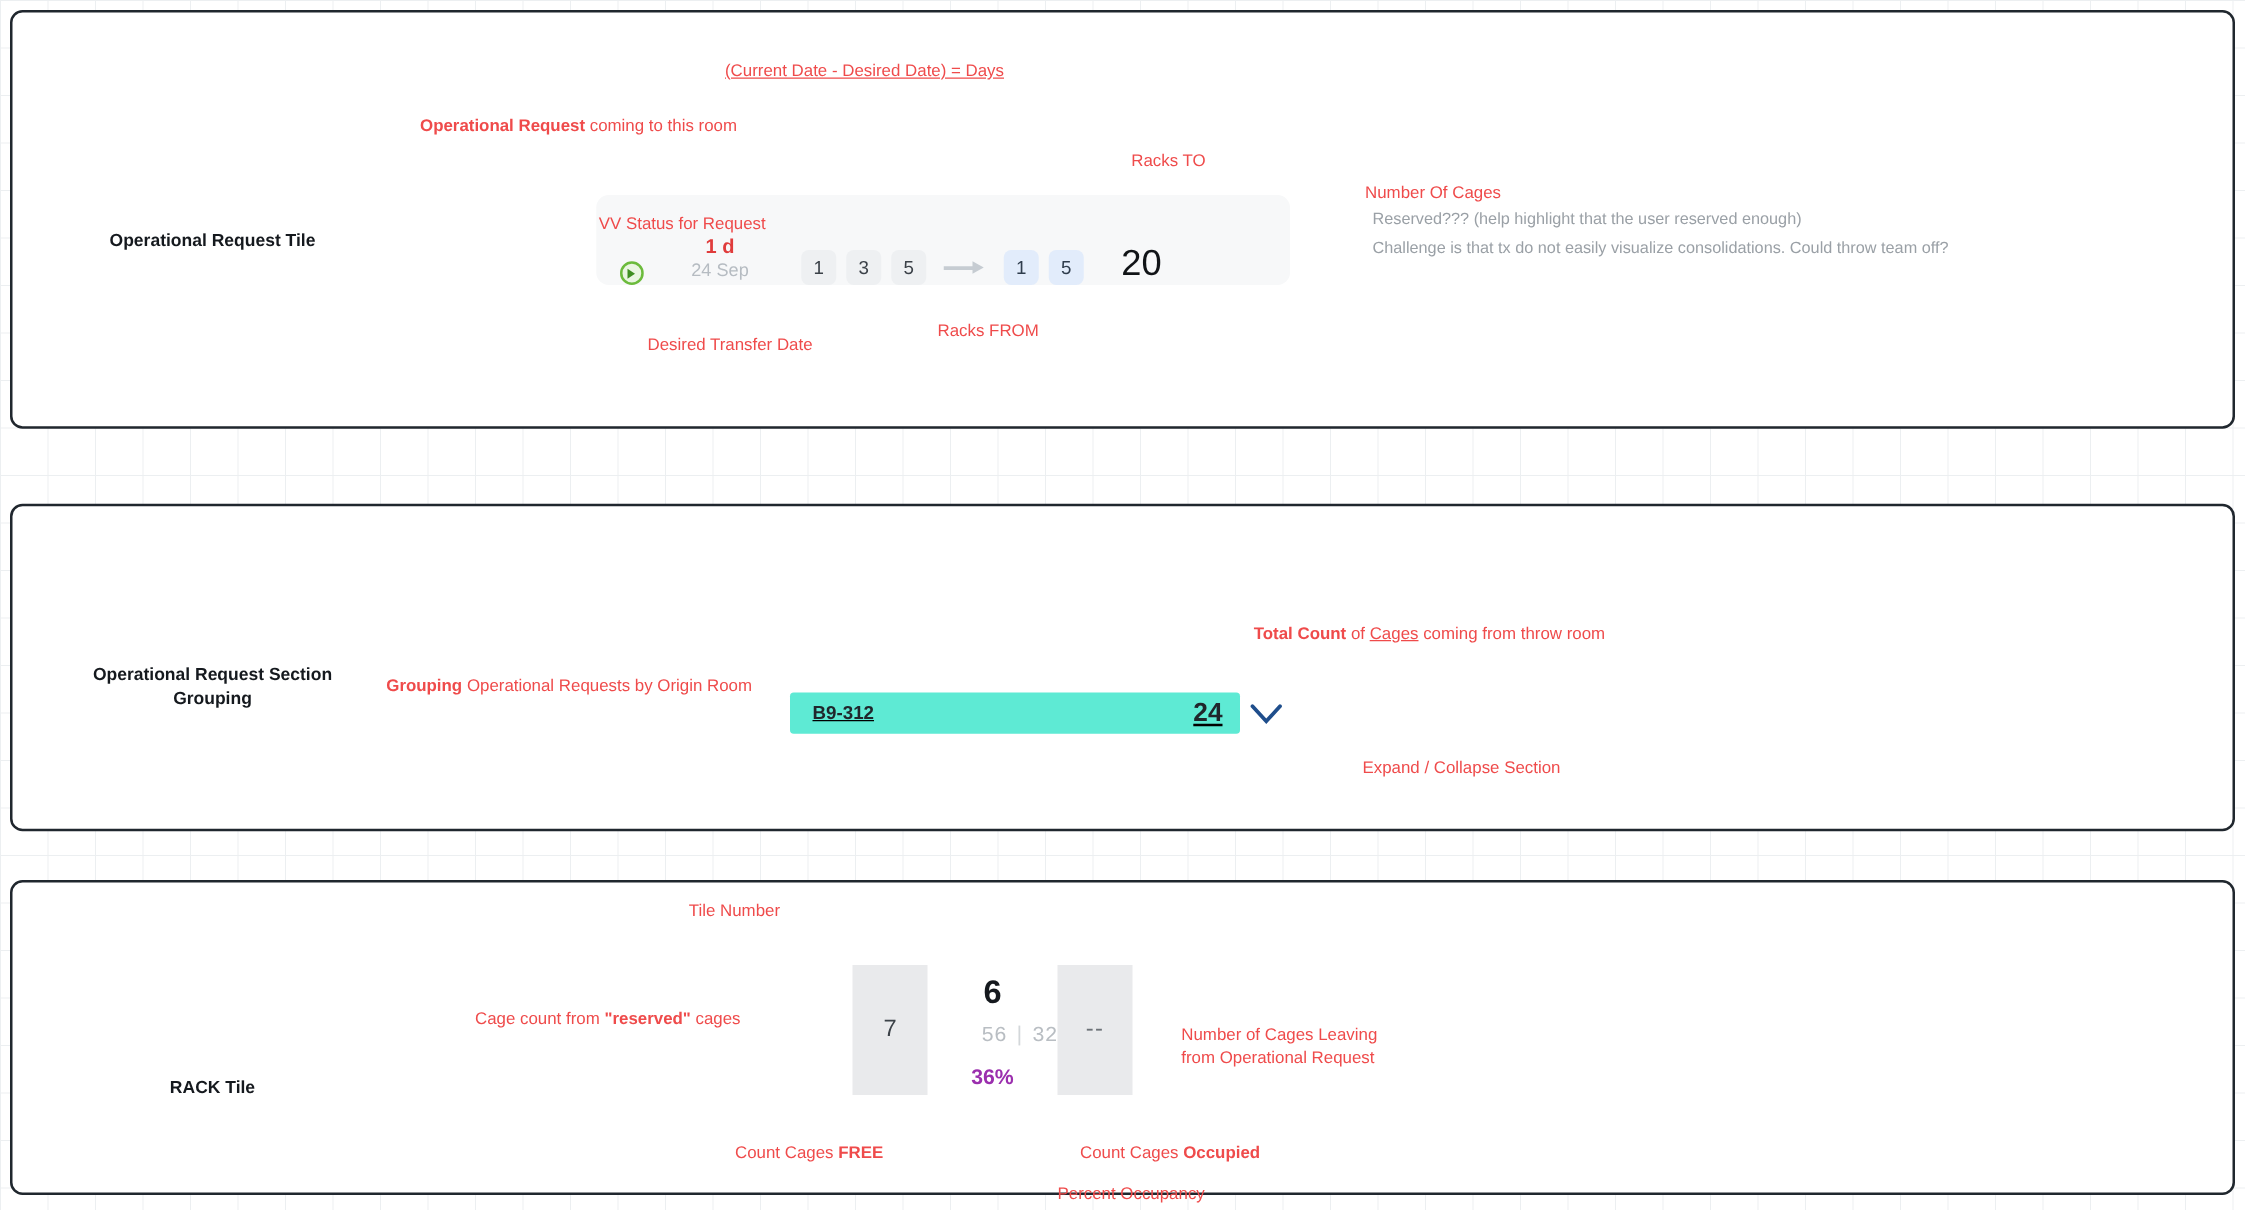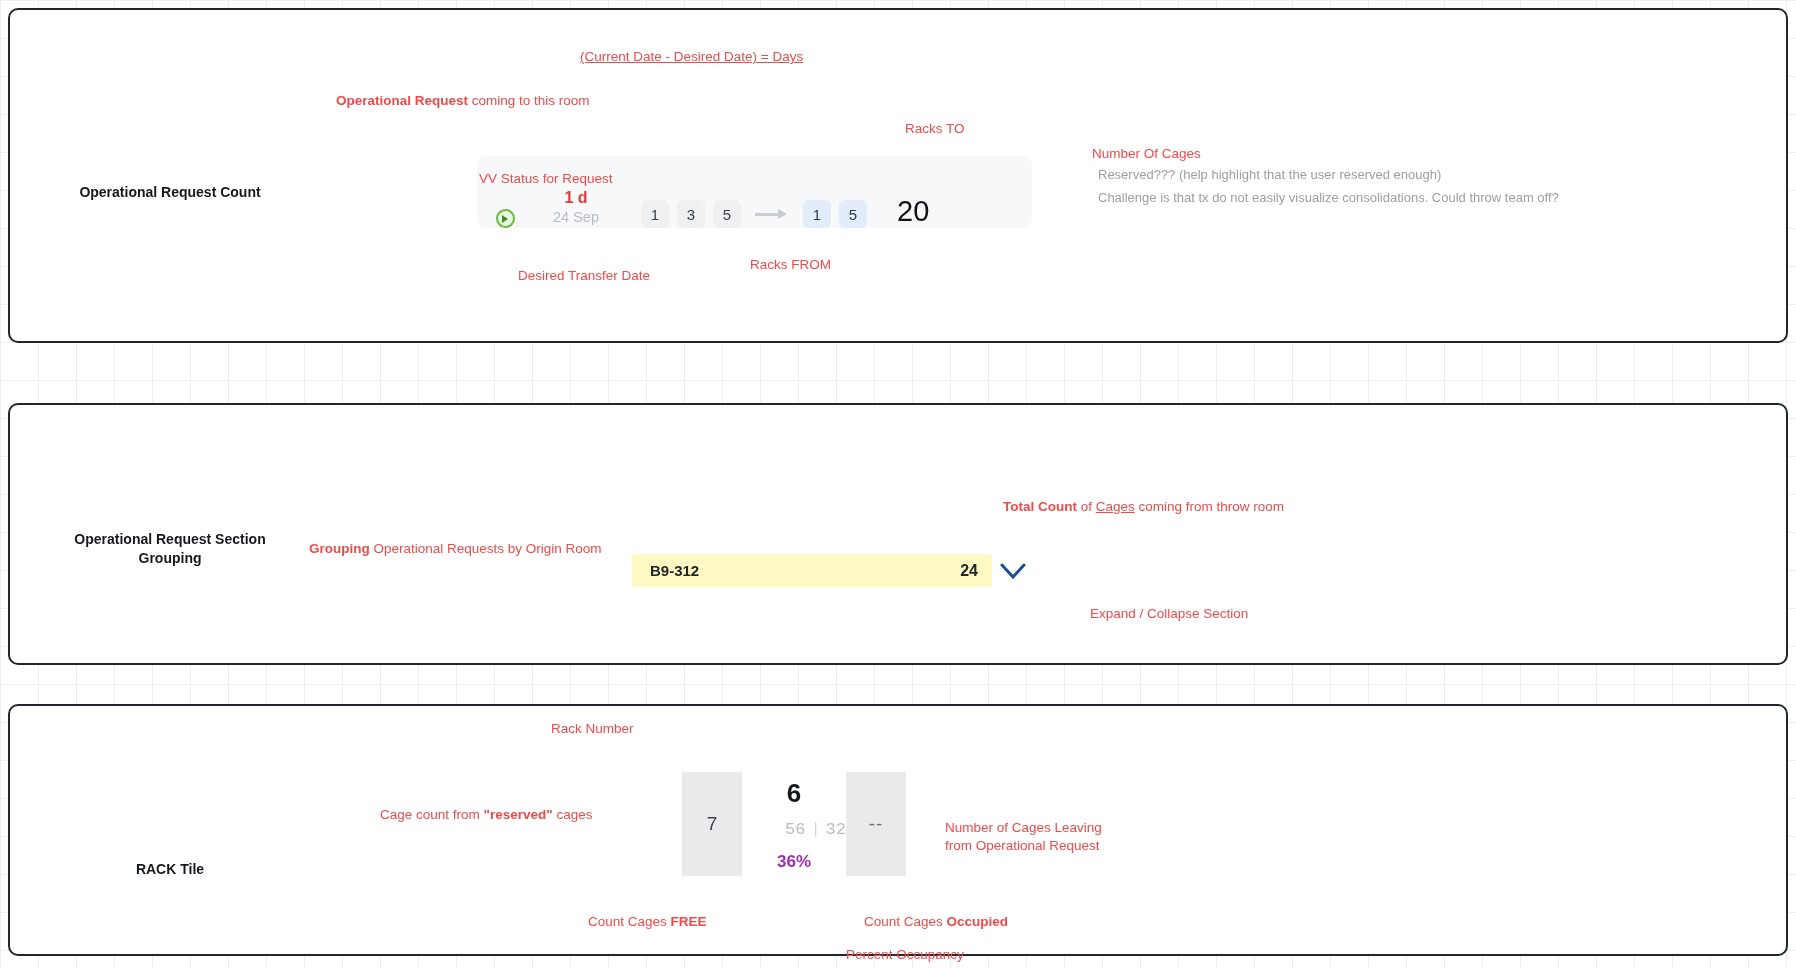--- a/index.html
+++ b/index.html
@@ -170,35 +170,36 @@
     color: #111417;
   }
 
   
   #group-tile {
     position: absolute;
     left: 632px;
     top: 554px;
     width: 360px;
     height: 33px;
-    background: #fef9c3;
+    background: #5eead4;
     border-radius: 3px;
     display: flex;
     align-items: center;
+    text-decoration: underline;
   }
   .group-name {
     margin-left: 18px;
     font-size: 15px;
     font-weight: bold;
     color: #20262c;
   }
   .group-count {
     margin-left: auto;
     margin-right: 14px;
-    font-size: 16px;
+    font-size: 21px;
     font-weight: bold;
     color: #20262c;
   }
   #chevron {
     position: absolute;
     left: 1000px;
     top: 562px;
     width: 26px;
     height: 18px;
   }
@@ -280,21 +281,21 @@
 
   <line x1="632" y1="737" x2="775" y2="782"></line>
   <line x1="588" y1="820" x2="680" y2="830"></line>
   <line x1="940" y1="838" x2="900" y2="830"></line>
   <line x1="862" y1="915" x2="832" y2="870"></line>
   <line x1="695" y1="915" x2="776" y2="867"></line>
   <line x1="843" y1="944" x2="800" y2="885"></line>
 </svg>
 
 <div class="panel" id="panel-1"></div>
-<div class="panel-title" id="panel-title-1">Operational Request Count</div>
+<div class="panel-title" id="panel-title-1">Operational Request Tile</div>
 
 <div id="op-tile">
   <div class="status-wrap">
     <div class="status-icon"></div>
   </div>
   <div class="date-col">
     <div class="days">1 d</div>
     <div class="xfer-date">24 Sep</div>
   </div>
   <div class="racks">
@@ -348,18 +349,18 @@
     <div class="rk-split">
       <span>56</span><span class="sep">|</span><span>32</span>
     </div>
     <div class="rk-pct">36%</div>
   </div>
   <div class="rk-col">
     <span class="rk-dashes">--</span>
   </div>
 </div>
 
-<div class="ann" style="left:551px; top:720px;">Rack Number</div>
+<div class="ann" style="left:551px; top:720px;">Tile Number</div>
 <div class="ann" style="left:380px; top:806px;"><span>Cage count from </span><span class="bold">"reserved"</span><span> cages</span></div>
 <div class="ann" style="left:945px; top:819px;"><span>Number of Cages Leaving</span><br><span>from Operational Request</span></div>
 <div class="ann" style="left:864px; top:913px;"><span>Count Cages </span><span class="bold">Occupied</span></div>
 <div class="ann" style="left:588px; top:913px;"><span>Count Cages </span><span class="bold">FREE</span></div>
 <div class="ann" style="left:846px; top:946px;text-align:center;">Percent Occupancy</div>
 
 </body></html>

